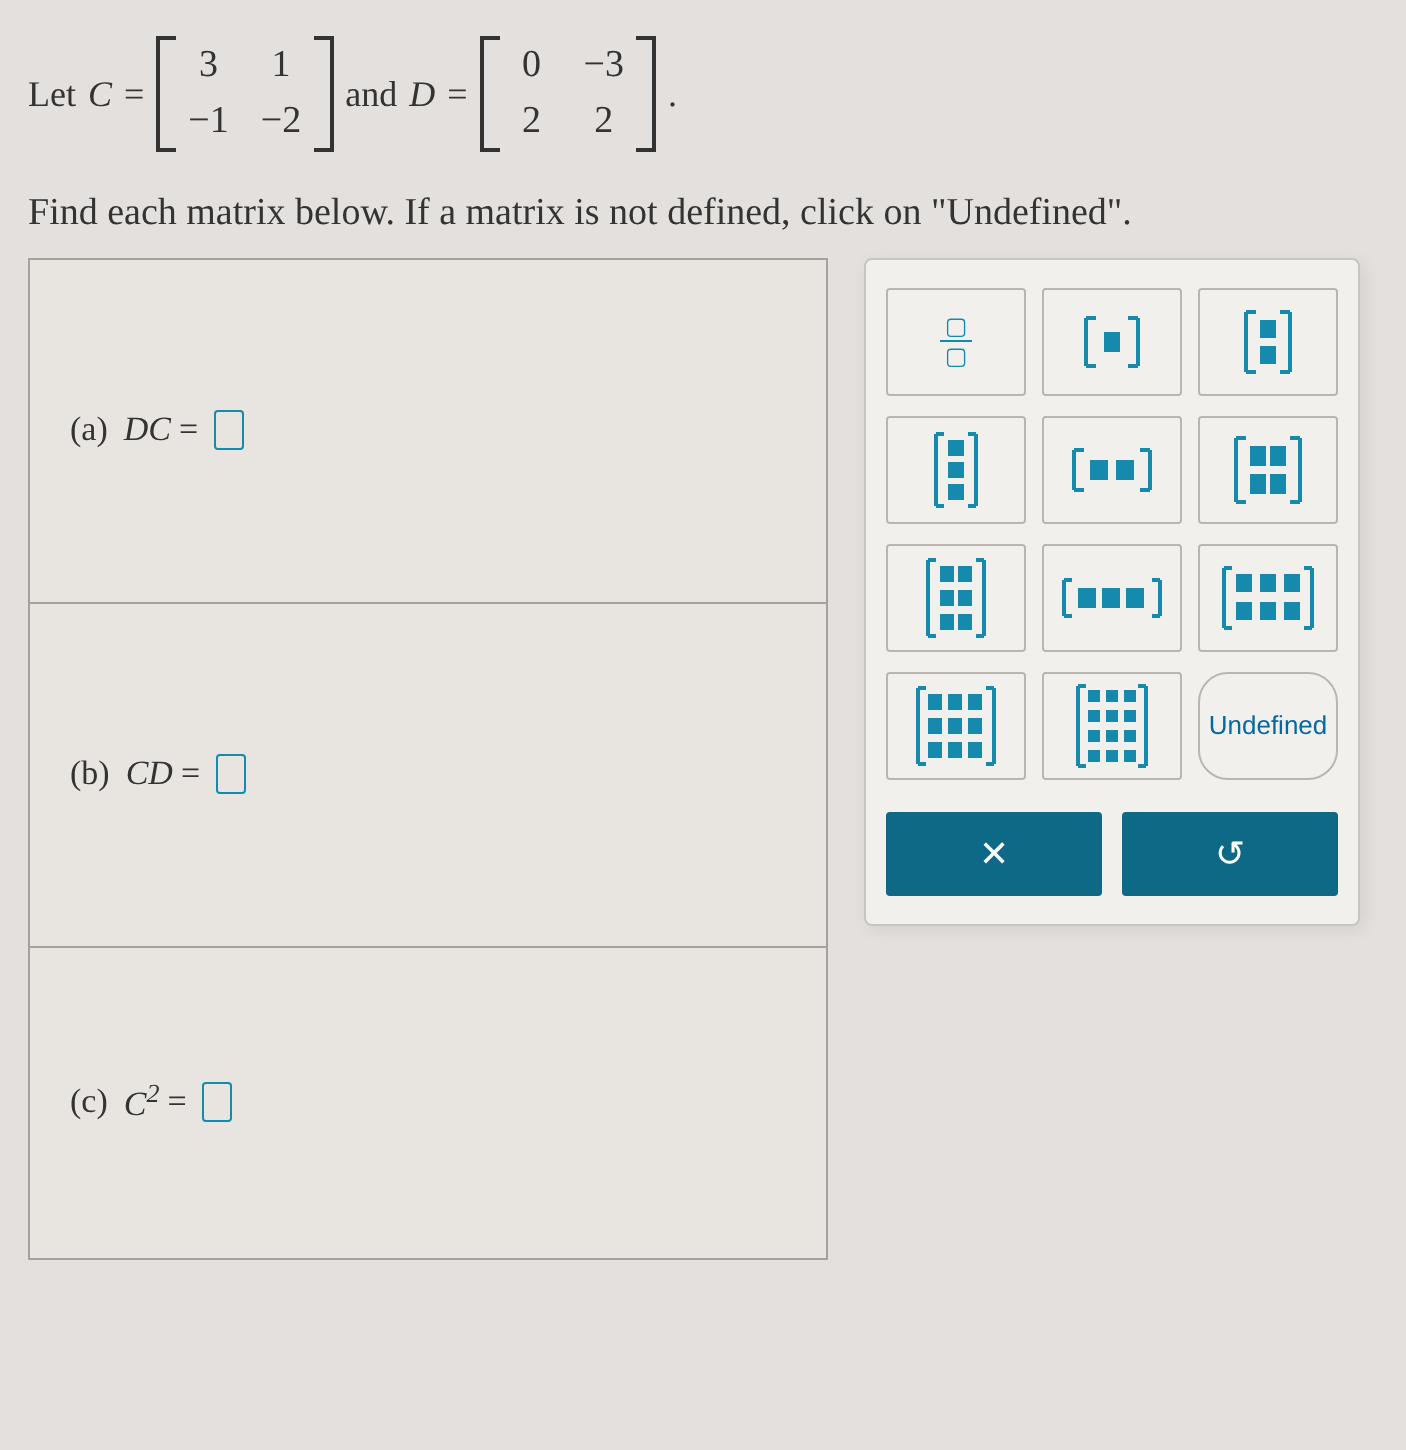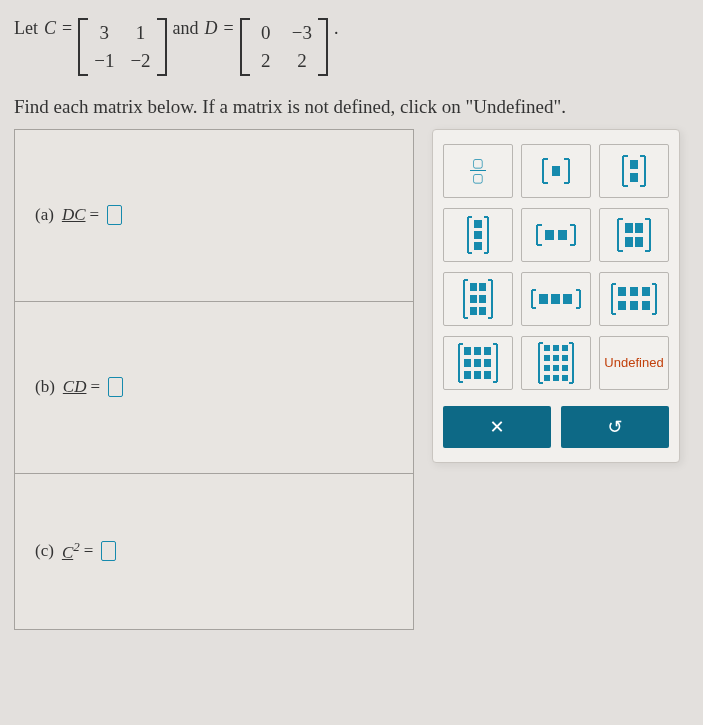--- a/index.html
+++ b/index.html
@@ -5,21 +5,21 @@
 * { box-sizing: border-box; margin: 0; padding: 0; }
 body {
   width: 703px;
   height: 725px;
   background: #e3e0dd;
   font-family: Georgia, 'Times New Roman', serif;
   color: #333;
   padding: 18px 14px;
   overflow: hidden;
 }
-.problem-header { font-size: 18px; margin-bottom: 18px; display: flex; align-items: flex-start; gap: 6px; }
+.problem-header { font-size: 18px; margin-bottom: 18px; display: flex; align-items: center; gap: 6px; }
 .matrix {
   display: inline-flex;
   align-items: center;
   vertical-align: middle;
 }
 .bracket-l, .bracket-r {
   display: inline-block;
   width: 10px;
   height: 58px;
   border-top: 2px solid #333;
@@ -50,21 +50,21 @@
 .answer-cell {
   height: 172px;
   border-bottom: 1.5px solid #a5a29e;
   padding: 20px;
   display: flex;
   align-items: center;
   font-size: 17px;
 }
 .answer-cell:last-child { border-bottom: none; height: 155px; }
 .answer-label { margin-right: 8px; }
-.answer-var { font-style: italic; text-decoration: underline; }
+.answer-var { font-style: italic; }
 .answer-sq { font-size: 13px; font-style: italic; position: relative; top: 0; }
 .placeholder {
   display: inline-block;
   width: 15px;
   height: 20px;
   border: 1.5px solid #168aad;
   border-radius: 2px;
   margin-left: 4px;
   vertical-align: middle;
 }
@@ -91,21 +91,22 @@
   align-items: center;
   justify-content: center;
   cursor: pointer;
   color: #168aad;
   font-family: Arial, sans-serif;
   font-size: 14px;
 }
 .tool-btn svg { display: block; }
 .undef-btn {
   font-size: 13px;
-  color: #c2410c;
+  color: #0369a1;
+  border-radius: 15px;
 }
 .action-row {
   display: flex;
   gap: 10px;
   margin-top: 16px;
 }
 .action-btn {
   flex: 1;
   height: 42px;
   background: #0d6986;

